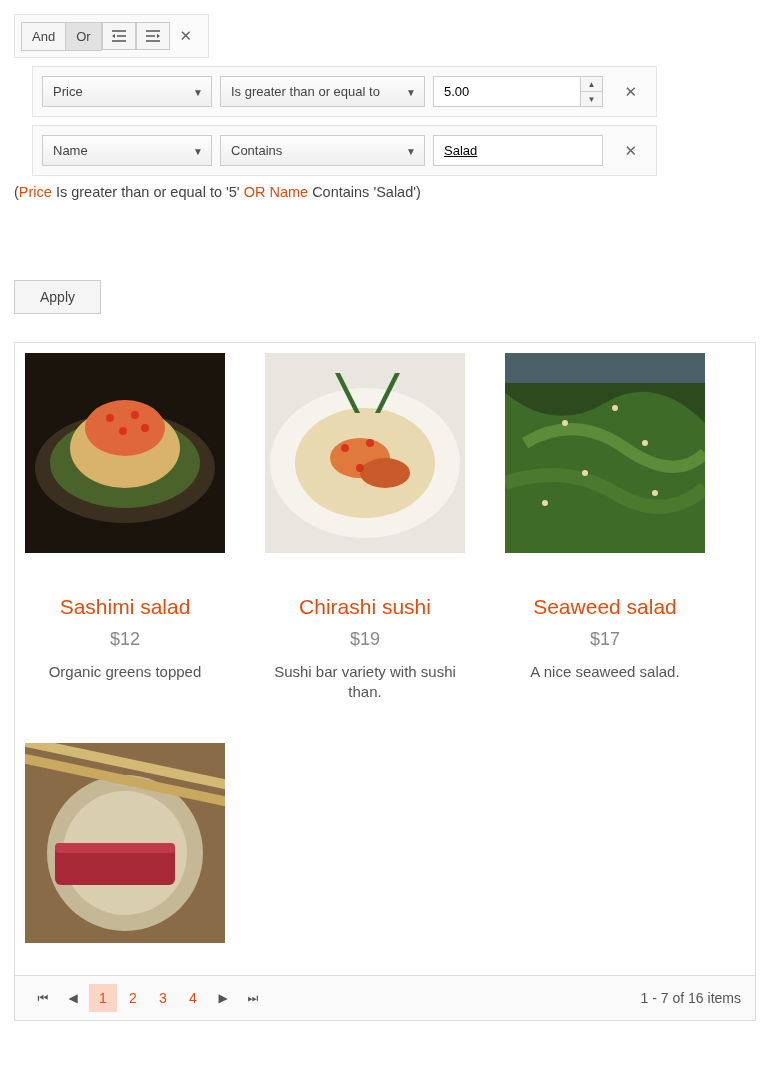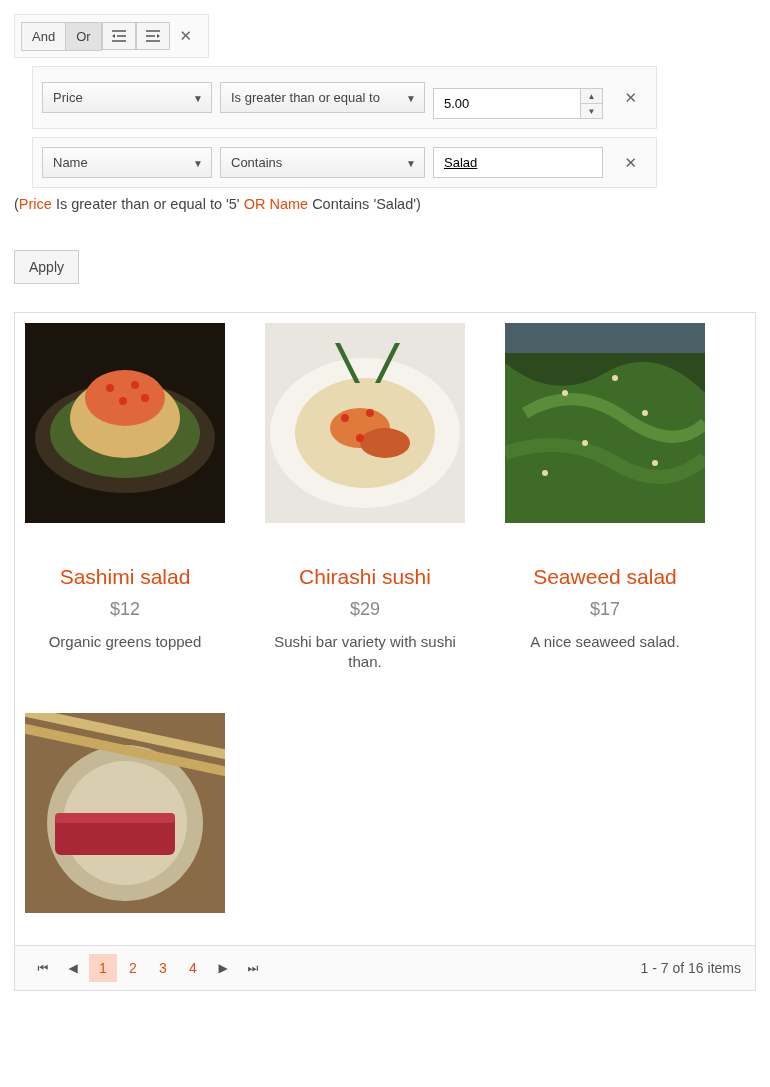--- a/index.html
+++ b/index.html
@@ -11,31 +11,31 @@
 .btn.active { background: #e2e2e2; }
 .btn-icon { width: 34px; padding: 0; }
 .btn-clear { background: transparent; border: none; padding: 6px 10px; cursor: pointer; color: #666; font-size: 15px; }
 .filter-rows { margin-left: 18px; }
 .filter-row { border: 1px solid #e5e5e5; background: #fafafa; padding: 9px; margin-bottom: 8px; display: flex; align-items: center; gap: 8px; width: 625px; }
 .select-wrap { position: relative; display: inline-block; }
 .select { appearance: none; background: linear-gradient(#fdfdfd, #efefef); border: 1px solid #ccc; padding: 7px 28px 7px 10px; font-size: 13px; cursor: pointer; color: #444; }
 .select-arrow { position: absolute; right: 9px; top: 50%; transform: translateY(-50%); pointer-events: none; font-size: 10px; color: #555; }
 .field-select { width: 170px; }
 .op-select { width: 205px; }
-.input-wrap { position: relative; display: inline-flex; margin-top: 12px; }
+.input-wrap { position: relative; display: inline-flex; }
 .text-input { border: 1px solid #ccc; padding: 7px 10px; font-size: 13px; width: 170px; background: #fff; text-decoration: underline; }
 .num-input { border: 1px solid #ccc; padding: 7px 26px 7px 10px; font-size: 13px; width: 170px; background: #fff; }
 .spinners { position: absolute; right: 1px; top: 1px; bottom: 1px; display: flex; flex-direction: column; width: 22px; background: #f5f5f5; border-left: 1px solid #ccc; }
 .spin { flex: 1; display: flex; align-items: center; justify-content: center; font-size: 8px; cursor: pointer; color: #555; }
 .spin:first-child { border-bottom: 1px solid #ccc; }
 .row-clear { margin-left: auto; background: transparent; border: none; padding: 6px 10px; cursor: pointer; color: #666; font-size: 15px; }
 .expression { margin-bottom: 38px; font-size: 14.5px; color: #444; }
 .expression .field { color: #e24c0e; }
 .expression .or { color: #e24c0e; }
-.apply-btn { background: #f5f5f5; border: 1px solid #ccc; padding: 8px 14px; font-size: 14px; cursor: pointer; color: #444; }
+.apply-btn { background: #f5f5f5; border: 1px solid #ccc; padding: 8px 25px; font-size: 14px; cursor: pointer; color: #444; margin-top: 42px; }
 .listview { border: 1px solid #ddd; margin-top: 28px; position: relative; }
 .listview-content { height: 632px; overflow-y: scroll; padding: 10px; display: flex; flex-wrap: wrap; align-content: flex-start; gap: 40px; }
 .listview-content::-webkit-scrollbar { width: 14px; }
 .listview-content::-webkit-scrollbar-track { background: #f0f0f0; }
 .listview-content::-webkit-scrollbar-thumb { background: #bfbfbf; border-radius: 7px; border: 3px solid #f0f0f0; }
 .card { width: 200px; text-align: center; }
 .card-img { width: 200px; height: 200px; display: block; }
 .card-title { color: #e24c0e; font-size: 21px; margin-top: 42px; margin-bottom: 10px; font-weight: normal; }
 .card-price { color: #888; font-size: 18px; margin-bottom: 12px; }
 .card-desc { color: #555; font-size: 15px; line-height: 1.35; }
@@ -159,21 +159,21 @@
           <ellipse cx="100" cy="110" rx="70" ry="55" fill="#e8d9b0"></ellipse>
           <ellipse cx="95" cy="105" rx="30" ry="20" fill="#e07a3c"></ellipse>
           <ellipse cx="120" cy="120" rx="25" ry="15" fill="#c95a2a"></ellipse>
           <circle cx="80" cy="95" r="4" fill="#d9331c"></circle>
           <circle cx="105" cy="90" r="4" fill="#d9331c"></circle>
           <circle cx="95" cy="115" r="4" fill="#d9331c"></circle>
           <path d="M90 60 L70 20 L75 20 L95 60" fill="#3a6b2e"></path>
           <path d="M110 60 L130 20 L135 20 L115 60" fill="#3a6b2e"></path>
         </svg>
       <h3 class="card-title">Chirashi sushi</h3>
-      <div class="card-price">$29</div>
+      <div class="card-price">$19</div>
       <div class="card-desc">Sushi bar variety with sushi than.</div>
     </div>
 
     <div class="card">
       <svg class="card-img" viewBox="0 0 200 200" preserveAspectRatio="none">
           <rect width="200" height="200" fill="#2d4a1f"></rect>
           <rect y="0" width="200" height="30" fill="#4a5f66"></rect>
           <path d="M0 40 Q50 80 100 50 T200 70 L200 200 L0 200 Z" fill="#3e6b28"></path>
           <path d="M20 90 Q70 60 120 95 T200 100" fill="none" stroke="#5a8c3a" stroke-width="12"></path>
           <path d="M0 130 Q60 110 110 140 T200 135" fill="none" stroke="#4a7a2e" stroke-width="14"></path>

